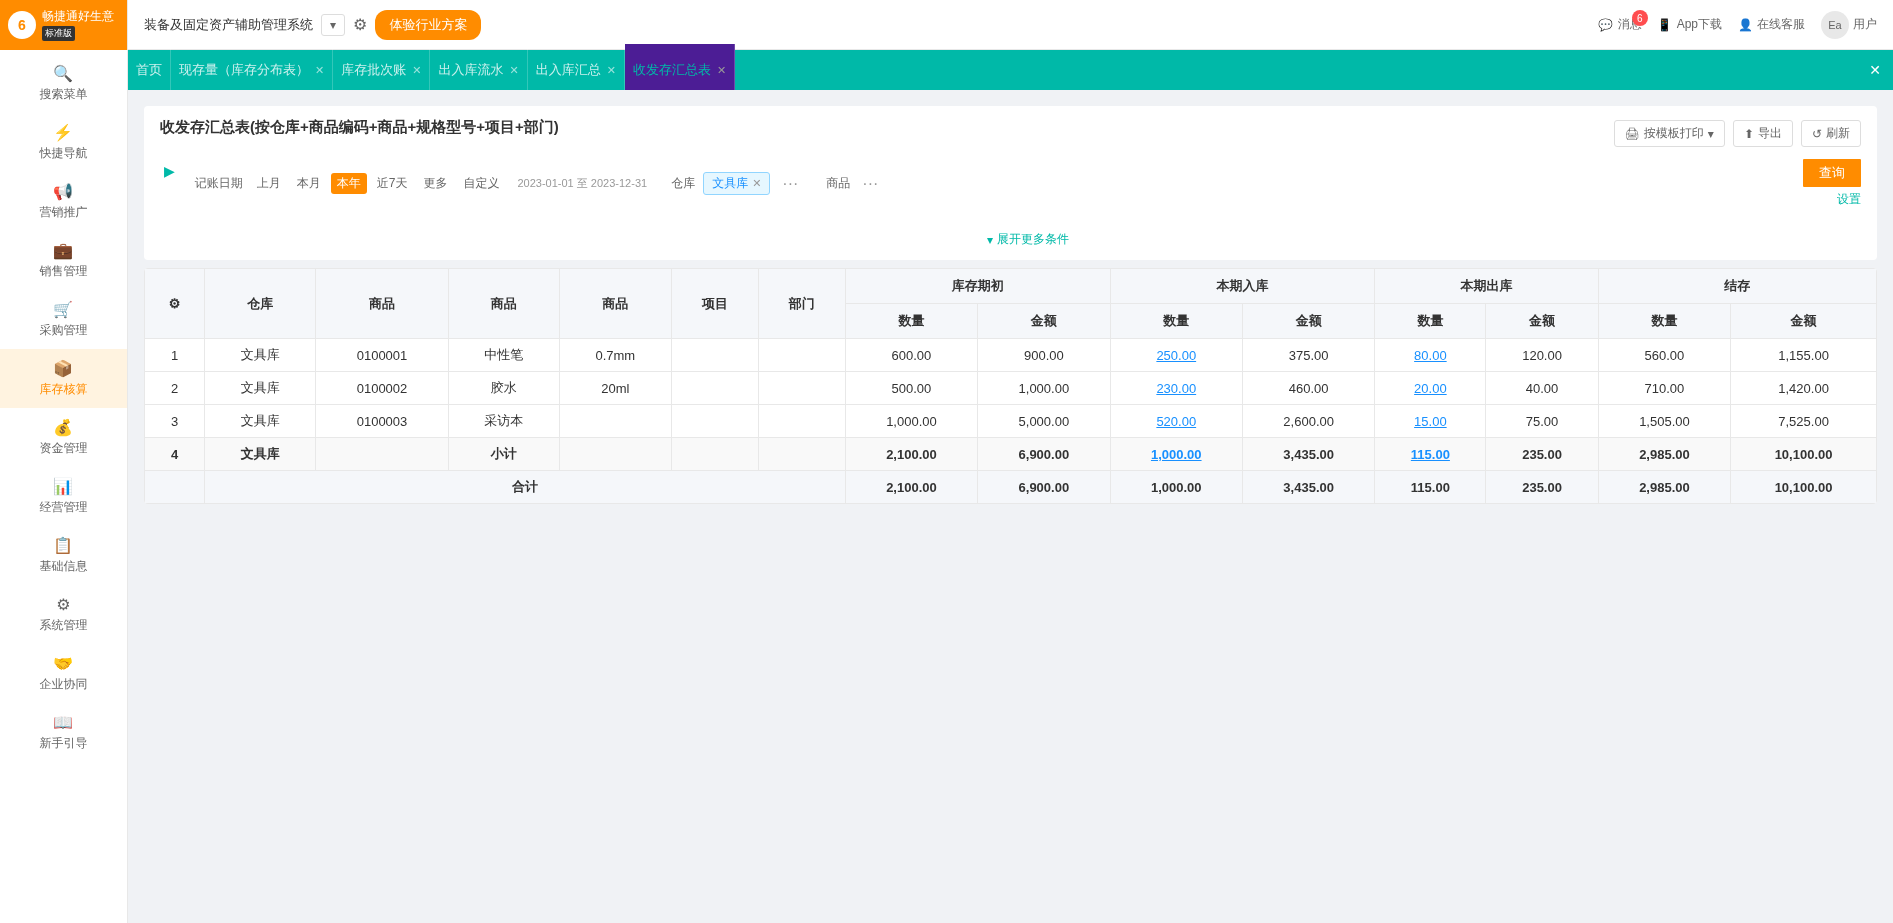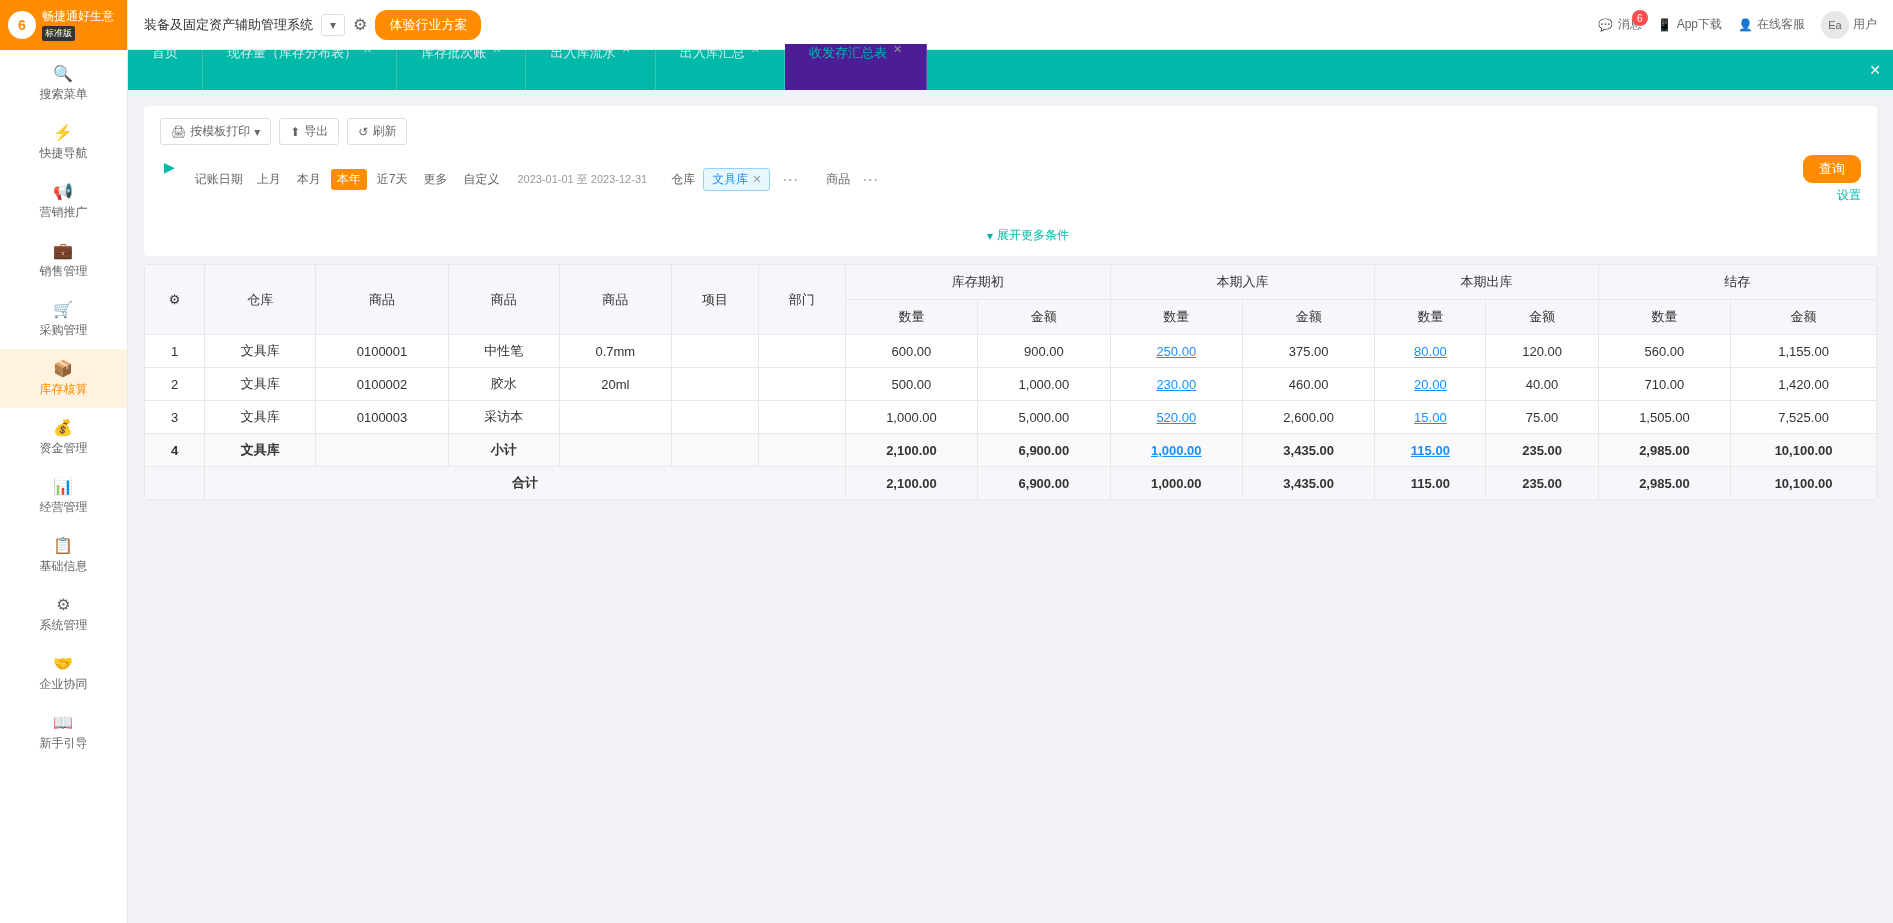--- a/index.html
+++ b/index.html
@@ -26,45 +26,45 @@
     .dropdown-btn { background: none; border: 1px solid #ddd; border-radius: 3px; padding: 3px 8px; cursor: pointer; font-size: 12px; color: #666; }
     .gear-icon { color: #666; cursor: pointer; font-size: 16px; }
     .trial-btn { background: #ff8c00; color: #fff; border: none; border-radius: 12px; padding: 6px 14px; cursor: pointer; font-size: 13px; }
     .topbar-right { display: flex; align-items: center; gap: 16px; font-size: 12px; color: #666; }
     .topbar-right-item { display: flex; align-items: center; gap: 4px; cursor: pointer; position: relative; }
     .badge { background: #ff4d4f; color: #fff; border-radius: 50%; width: 16px; height: 16px; font-size: 10px; display: flex; align-items: center; justify-content: center; position: absolute; top: -6px; right: -6px; }
     .user-avatar { width: 28px; height: 28px; background: #e8e8e8; border-radius: 50%; display: flex; align-items: center; justify-content: center; font-size: 11px; color: #666; }
 
     
     .tabs-bar { background: #00b9a8; display: flex; align-items: center; padding: 0; flex-shrink: 0; height: 40px; }
-    .tab-item { display: flex; align-items: flex-start; padding: 0 24px; height: 52px; font-size: 13px; color: rgba(255,255,255,0.8); cursor: pointer; gap: 6px; border-right: 1px solid rgba(255,255,255,0.2); white-space: nowrap; }
+    .tab-item { display: flex; align-items: center; padding: 0 8px; height: 52px; font-size: 13px; color: rgba(255,255,255,0.8); cursor: pointer; gap: 6px; border-right: 1px solid rgba(255,255,255,0.2); white-space: nowrap; }
     .tab-item.active { background: #4c1d95; color: #00b9a8; }
     .tab-close { font-size: 11px; color: rgba(255,255,255,0.6); line-height: 1; }
     .tab-item.active .tab-close { color: #999; }
     .tab-close-main { color: #fff; font-size: 14px; margin-left: auto; padding: 0 12px; cursor: pointer; }
 
     
     .content { flex: 1; overflow-y: auto; padding: 16px; background: #f0f2f5; }
     .page-title { font-size: 15px; font-weight: bold; color: #333; margin-bottom: 12px; }
     .filter-label { color: #666; font-size: 12px; flex-shrink: 0; }
     .date-btns { display: flex; align-items: center; gap: 4px; }
     .date-btn { border: none; background: none; padding: 2px 6px; cursor: pointer; font-size: 12px; color: #666; border-radius: 2px; }
     .date-btn.active { background: #ff8c00; color: #fff; border-radius: 3px; }
     .date-range { font-size: 11px; color: #999; margin-left: 4px; text-align: right; }
     .warehouse-tag { display: flex; align-items: center; gap: 4px; background: #e6f7ff; border: 1px solid #91d5ff; border-radius: 3px; padding: 2px 8px; font-size: 12px; color: #1890ff; }
     .warehouse-tag .remove { cursor: pointer; color: #999; font-size: 11px; }
     .expand-btn { display: flex; align-items: center; gap: 4px; color: #00b9a8; font-size: 12px; cursor: pointer; border: none; background: none; margin: 0 auto; }
-    .query-btn { background: #ff8c00; color: #fff; border: none; border-radius: 9px; padding: 5px 16px; cursor: pointer; font-size: 13px; }
+    .query-btn { background: #ff8c00; color: #fff; border: none; border-radius: 1px; padding: 5px 16px; cursor: pointer; font-size: 13px; }
     .setting-link { color: #00b9a8; font-size: 12px; cursor: pointer; border: none; background: none; }
     .action-btn { border: 1px solid #ddd; background: #fff; padding: 4px 10px; border-radius: 3px; font-size: 12px; cursor: pointer; display: flex; align-items: center; gap: 4px; color: #666; }
 
     
     .table-wrap { background: #fff; border-radius: 4px; overflow: auto; }
     table { width: 100%; border-collapse: collapse; font-size: 13px; }
-    thead th { background: #f5f7fa; border: 1px solid #e8e8e8; padding: 8px 10px; text-align: center; color: #333; font-weight: 400; white-space: nowrap; margin-left: 46px; }
+    thead th { background: #f5f7fa; border: 1px solid #e8e8e8; padding: 8px 10px; text-align: center; color: #333; font-weight: 700; white-space: nowrap; margin-left: 46px; }
     tbody td { border: 1px solid #e8e8e8; padding: 7px 10px; text-align: center; color: #333; white-space: nowrap; }
     tbody tr.subtotal { font-weight: bold; background: #f9f9f9; }
     tfoot td { border: 1px solid #e8e8e8; padding: 7px 10px; text-align: center; background: #f5f7fa; font-weight: bold; color: #333; white-space: nowrap; }
     .link-val { color: #1890ff; text-decoration: underline; cursor: pointer; }
     .expand-arrow { color: #00b9a8; font-size: 14px; cursor: pointer; border: none; background: none; padding: 4px; }
     .filter-section { background: #fff; border-radius: 4px; padding: 12px 16px; margin-bottom: 8px; }
     .filter-main-row { display: flex; align-items: flex-start; gap: 16px; }
     .filter-col { display: flex; align-items: center; gap: 8px; flex-wrap: wrap; }
     .ellipsis-btn { color: #999; font-size: 16px; cursor: pointer; padding: 0 4px; }
   </style>
@@ -187,20 +187,21 @@
         <span>收发存汇总表</span>
         <span class="tab-close">✕</span>
       </div>
       <span class="tab-close-main">✕</span>
   </div>
 
   <div class="content">
 
     <div class="filter-section">
       <div style="display:flex; align-items:center; justify-content:space-between; margin-bottom:10px;">
+        <h2 class="page-title">收发存汇总表(按仓库+商品编码+商品+规格型号+项目+部门)</h2>
         <div style="display:flex; gap:8px; align-items:center;">
           <button class="action-btn">
             <span>🖨</span>
             <span>按模板打印</span>
             <span>▾</span>
           </button>
           <button class="action-btn">
             <span>⬆</span>
             <span>导出</span>
           </button>

